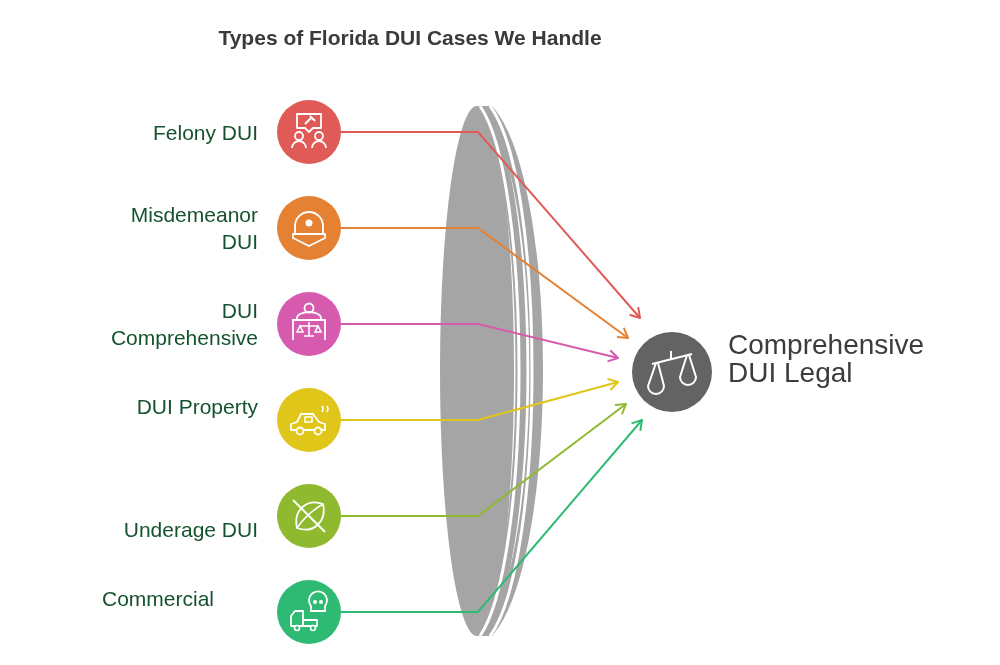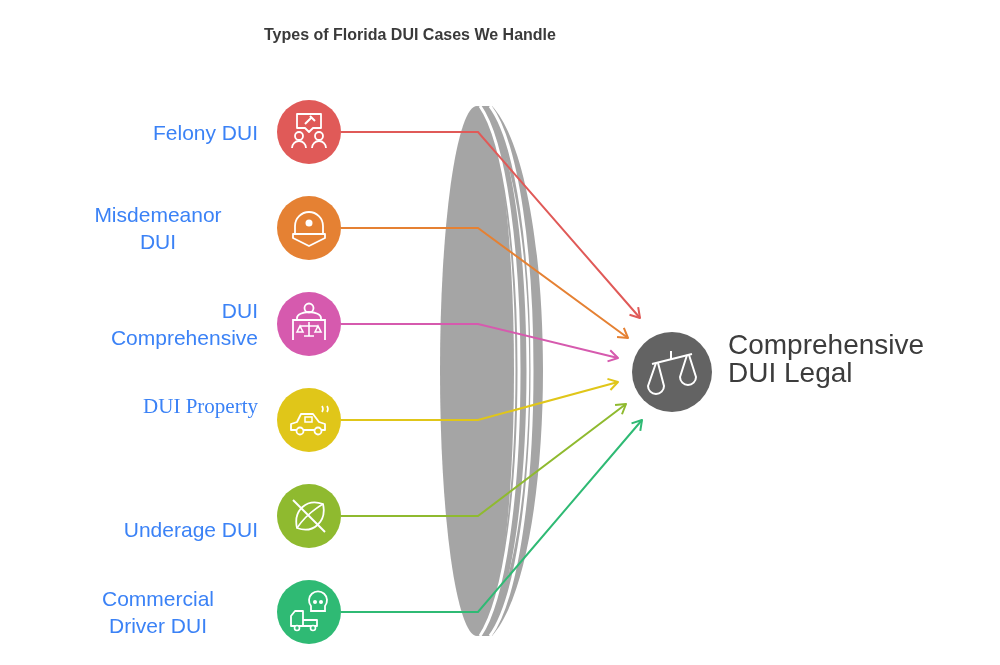--- a/index.html
+++ b/index.html
@@ -1,18 +1,18 @@
 <!DOCTYPE html>
 <html><head>
 <meta charset="utf-8">
 <style>
   html,body{margin:0;padding:0;background:#ffffff;}
   body{width:1000px;height:665px;position:relative;overflow:hidden;font-family:"Liberation Sans",sans-serif;}
-  .title{position:absolute;left:0;top:26px;width:820px;text-align:center;font-size:16px;font-weight:bold;color:#3a3a3a;}
-  .label{position:absolute;right:742px;width:200px;text-align:right;font-size:21px;line-height:27px;color:#3b82f6;}
+  .title{position:absolute;left:0;top:26px;width:820px;text-align:center;font-size:21px;font-weight:bold;color:#3a3a3a;}
+  .label{position:absolute;right:742px;width:200px;text-align:right;font-size:21px;line-height:27px;color:#14532d;}
   .target-label{position:absolute;left:728px;top:331px;width:220px;font-size:28px;line-height:27.5px;color:#3c3c3c;}
   svg.diag{position:absolute;left:0;top:0;}
 </style>
 </head>
 <body>
 
 <div class="title">Types of Florida DUI Cases We Handle</div>
 
 <svg class="diag" width="1000" height="665" viewBox="0 0 1000 665">
 
@@ -104,36 +104,35 @@
           <path d="M15,-17 L8,5 a8,8 0 0 0 16,0 L17,-17" fill="none" stroke="#fff" stroke-width="2" stroke-linejoin="round"></path>
         </g>
       </g>
     </g>
 </svg>
 
 <div id="labels">
     <div class="label" style="top: 118.5px;">
       <div>Felony DUI</div>
     </div>
-    <div class="label" style="top: 201px; text-align: center;">
+    <div class="label" style="top: 201px;">
       <div>Misdemeanor</div>
       <div>DUI</div>
     </div>
     <div class="label" style="top: 297px;">
       <div>DUI</div>
       <div>Comprehensive</div>
     </div>
-    <div class="label" style="top: 393px; font-family: Liberation Serif, serif;">
+    <div class="label" style="top: 393px;">
       <div>DUI Property</div>
     </div>
     <div class="label" style="top: 516px;">
       <div>Underage DUI</div>
     </div>
     <div class="label" style="top: 585px; text-align: center;">
       <div>Commercial</div>
-      <div>Driver DUI</div>
     </div>
   </div>
 
 <div class="target-label">
   <div>Comprehensive</div>
   <div>DUI Legal</div>
 </div>
 
 </body></html>

